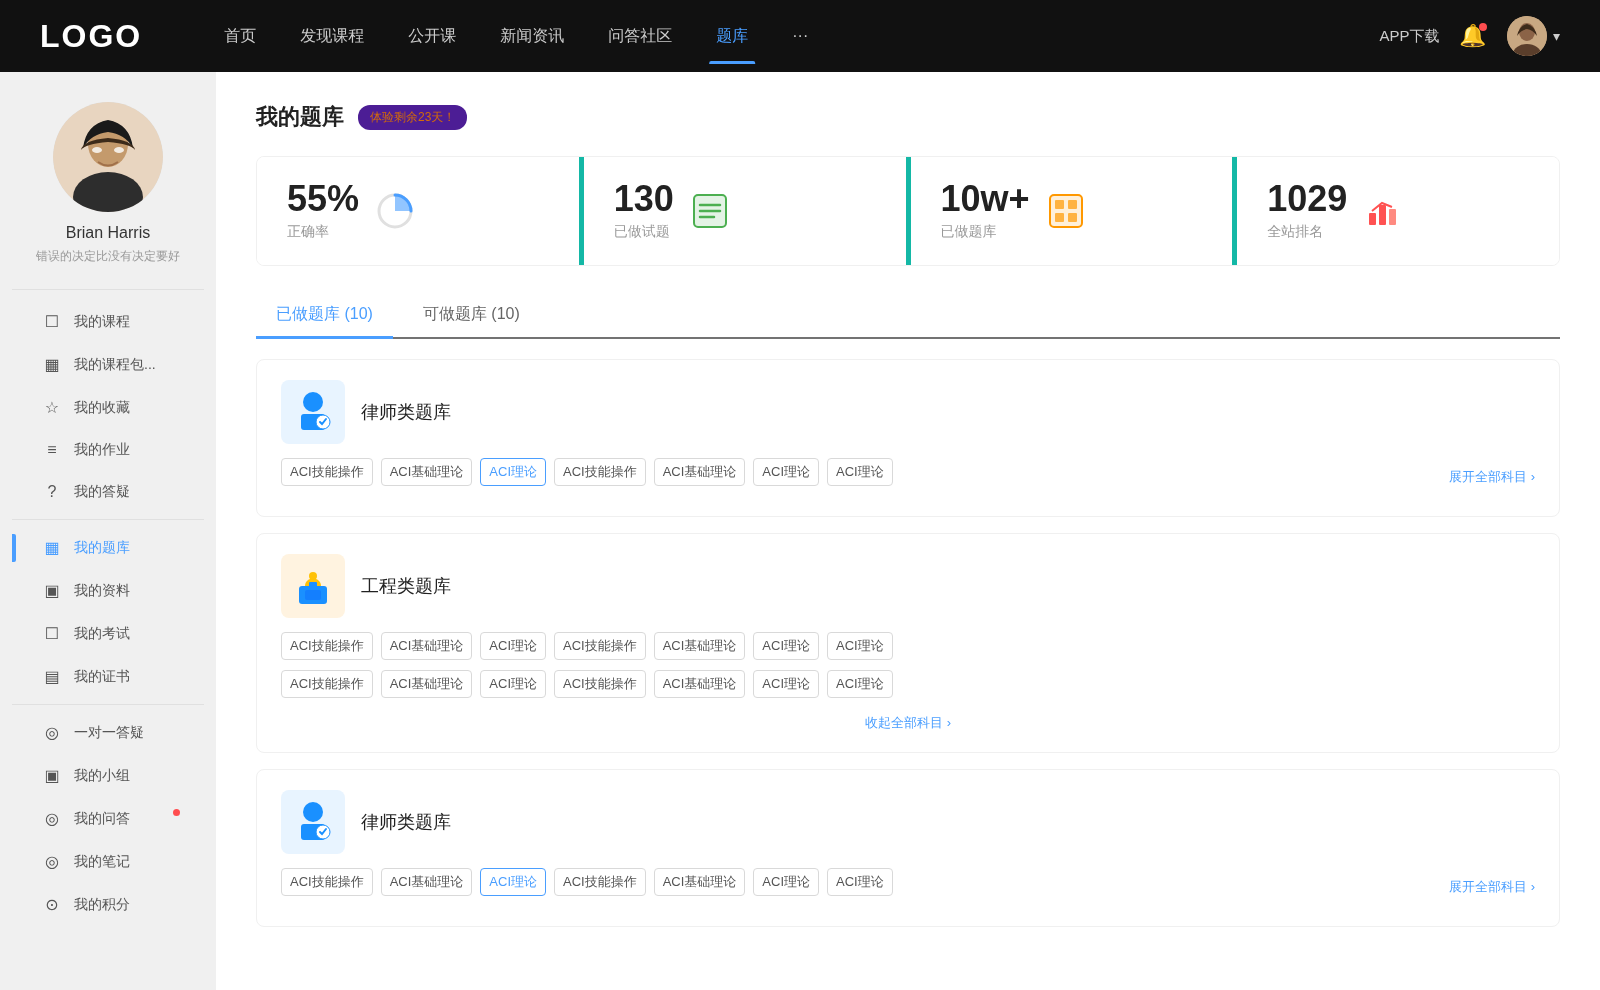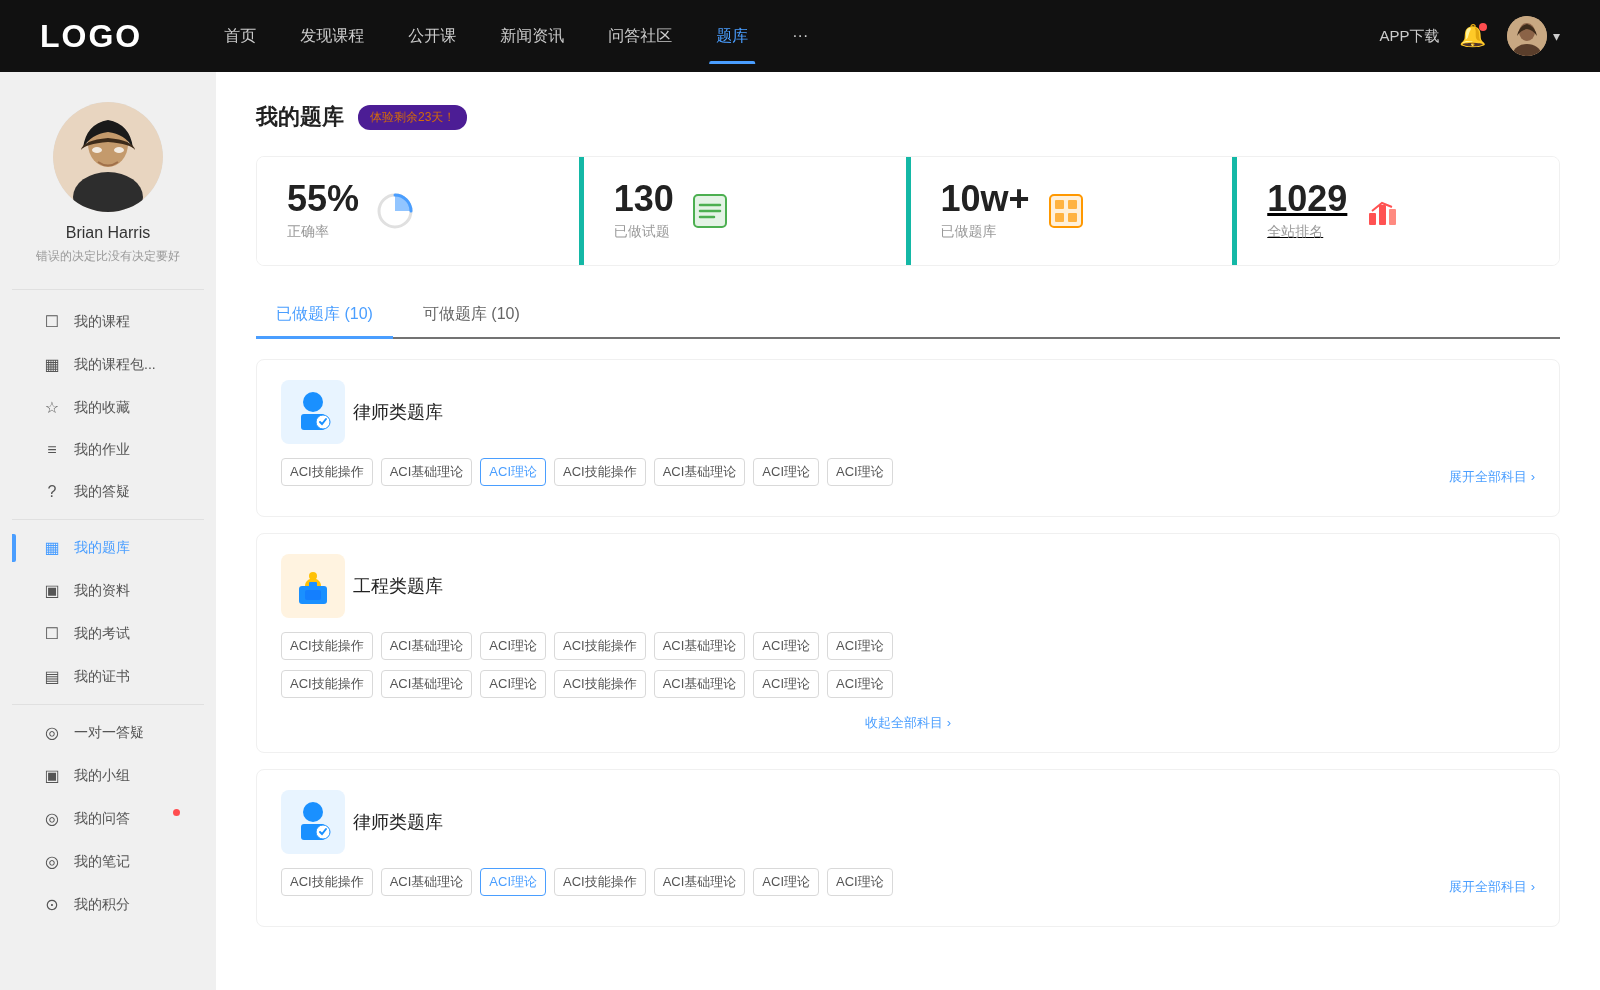--- a/index.html
+++ b/index.html
@@ -205,21 +205,21 @@
     }
     .stat-card {
       flex: 1;
       padding: 24px 30px;
       display: flex;
       align-items: center;
       gap: 16px;
       border-right: 5px solid #14b8a6;
       background: #fff;
     }
-    .stat-card:last-child { border-right: none; text-decoration: underline; }
+    .stat-card:last-child { border-right: none; }
     .stat-info {}
     .stat-value {
       font-size: 36px;
       font-weight: 700;
       color: #222;
       line-height: 1;
       margin-bottom: 6px;
     }
     .stat-label {
       font-size: 14px;
@@ -268,21 +268,21 @@
     .bank-card {
       border: 1px solid #f0f0f0;
       border-radius: 8px;
       padding: 20px 24px;
       margin-bottom: 16px;
       background: #fff;
     }
     .bank-header {
       display: flex;
       align-items: center;
-      gap: 8px;
+      gap: 16px;
       margin-bottom: 14px;
     }
     .bank-icon-wrap {
       width: 64px;
       height: 64px;
       background: #e8f4ff;
       border-radius: 8px;
       display: flex;
       align-items: center;
       justify-content: center;

